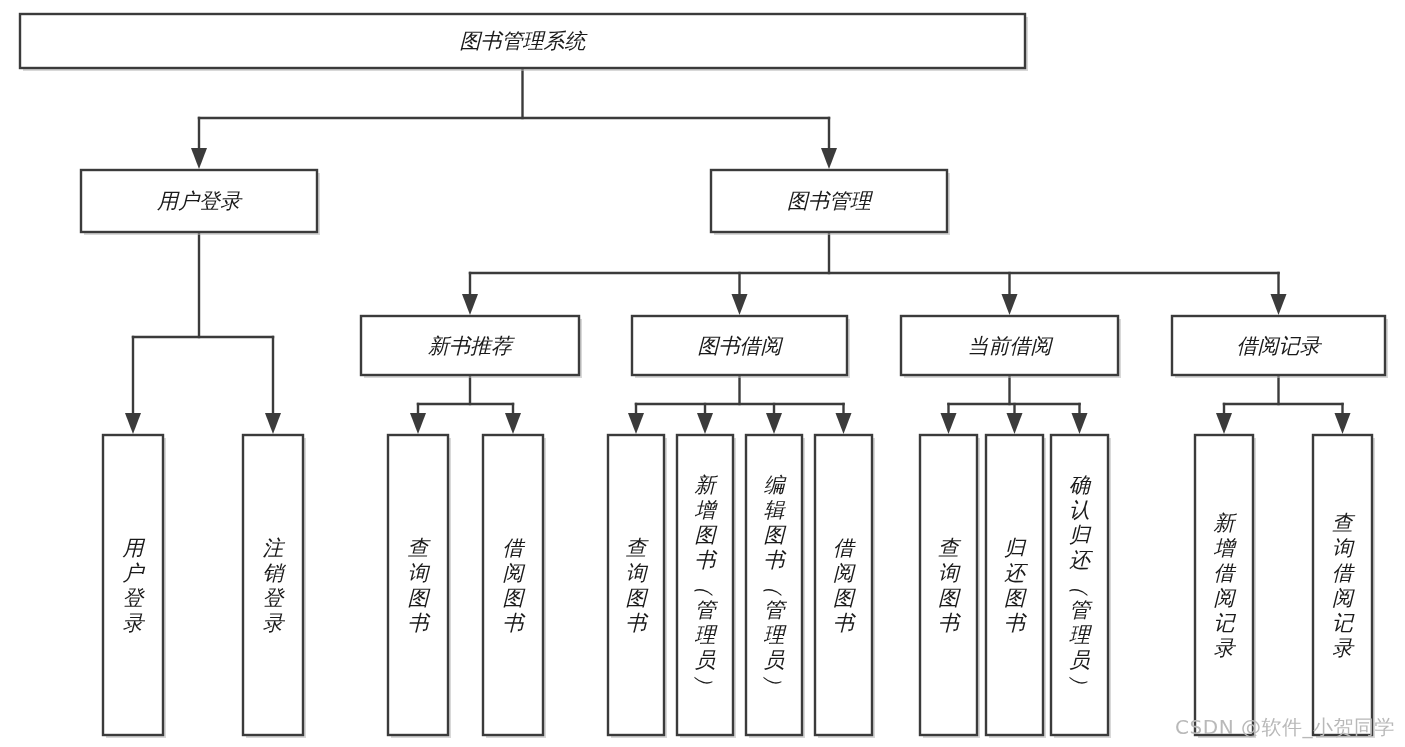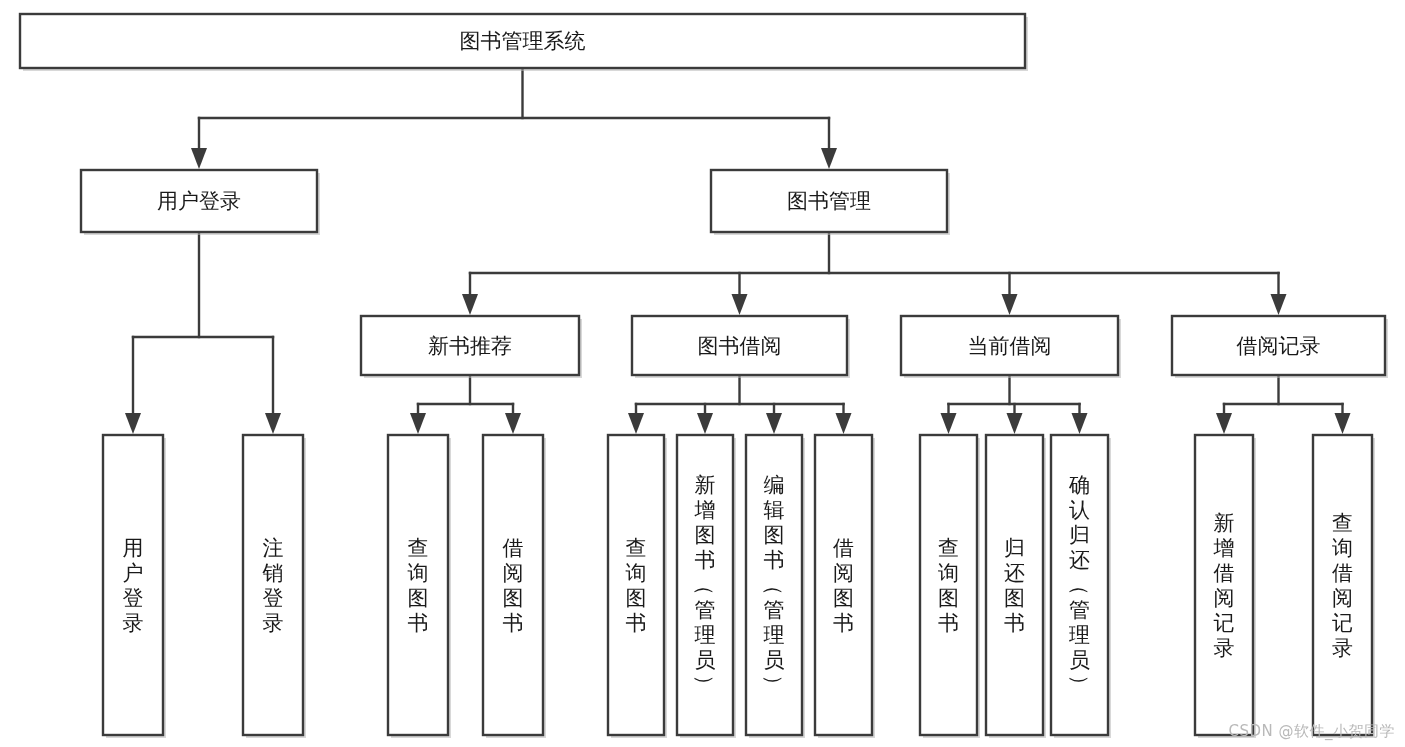--- a/index.html
+++ b/index.html
@@ -14,20 +14,21 @@
     position: relative;
     overflow: hidden;
     font-family: "DejaVu Sans", "Liberation Sans", sans-serif;
   }
   #diagram-root {
     position: absolute;
     left: 0;
     top: 0;
     width: 1405px;
     height: 656px;
+    font-style: italic;
   }
   .node-box {
     fill: #ffffff;
     stroke: #3b3b3b;
     stroke-width: 2.4;
   }
   .node-shadow {
     fill: #b8b8b8;
     opacity: 0.55;
   }
@@ -52,21 +53,21 @@
     font-family: "DejaVu Sans", "Liberation Sans", sans-serif;
     font-size: 21px;
     fill: #1a1a1a;
     text-anchor: middle;
   }
   .watermark-text {
     position: absolute;
     right: 10px;
     bottom: 6px;
     font-family: "DejaVu Sans", "Liberation Sans", sans-serif;
-    font-size: 15px;
+    font-size: 20px;
     color: #b9b9b9;
     white-space: nowrap;
     letter-spacing: 0.5px;
     pointer-events: none;
   }
 </style>
 </head>
 <body>
 
 <div id="diagram-root">

